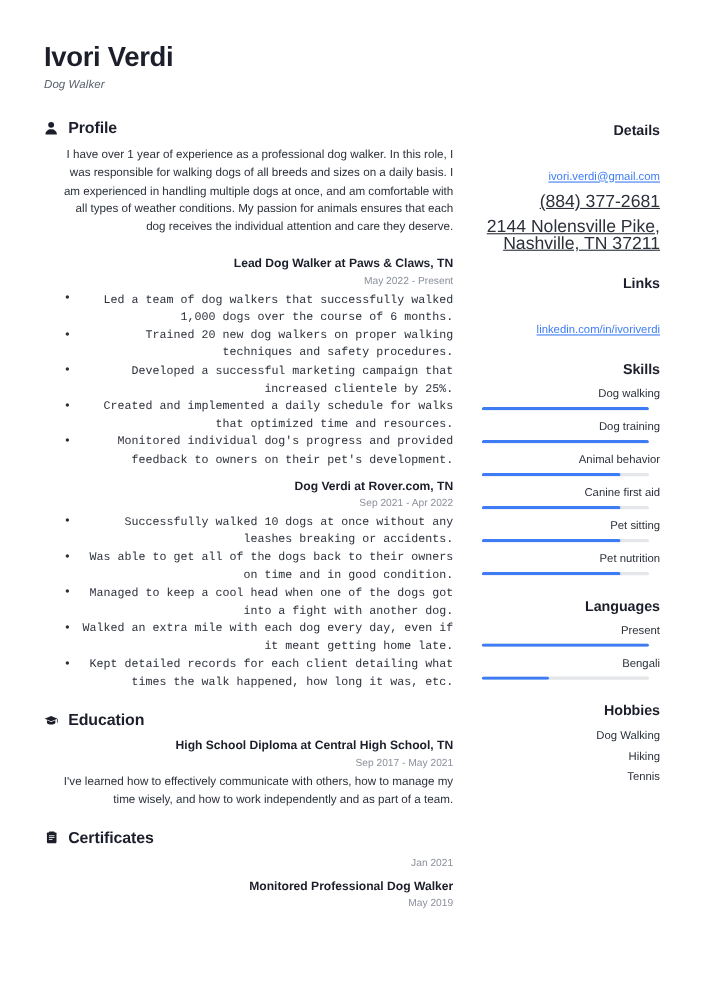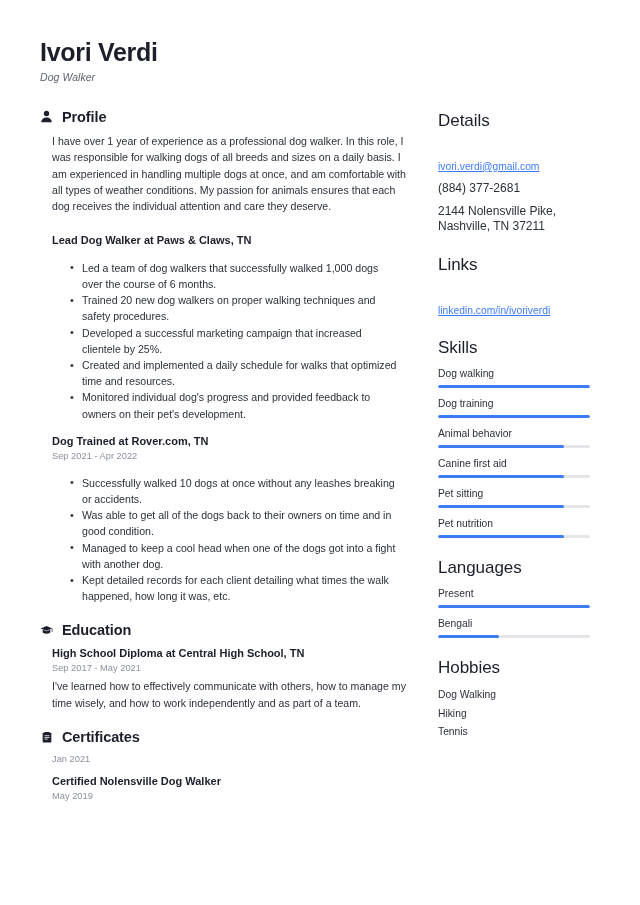--- a/index.html
+++ b/index.html
@@ -41,20 +41,21 @@
     margin-top: 4px;
     letter-spacing: 0.05px;
     font-style: italic;
   }
 
   
   .body-cols {
     display: flex;
     align-items: flex-start;
     gap: 26px;
+    text-align: right;
   }
 
   .col-main  { width: 372px; flex: none; }
   .col-side  { width: 162px; flex: none; padding-top: 2px; }
 
   
   .section { margin-bottom: 18px; }
 
   .section-head {
     display: flex;
@@ -109,22 +110,23 @@
   }
 
   .entry-desc {
     font-size: 10.6px;
     line-height: 16.4px;
     color: #2b303a;
   }
 
   ul.bullets {
     list-style: none;
-    margin: 12px;
+    margin: 0;
     padding: 0;
+    font-family: Liberation Mono, monospace;
   }
 
   ul.bullets li {
     position: relative;
     padding-left: 18px;
     font-size: 10.6px;
     line-height: 16.2px;
     color: #2b303a;
     margin-bottom: 0px;
   }
@@ -135,32 +137,33 @@
     left: 6px;
     top: -0.5px;
     font-size: 11px;
     color: #2b303a;
   }
 
   
   .side-block { margin-bottom: 20px; }
 
   .side-title {
-    font-size: 17px;
-    font-weight: 400;
+    font-size: 13px;
+    font-weight: 700;
     color: #1c1f2b;
     margin-bottom: 8px;
     letter-spacing: -0.05px;
   }
 
   .side-text {
-    font-size: 12px;
+    font-size: 16px;
     line-height: 15.5px;
     color: #2b303a;
     margin-bottom: 7px;
+    text-decoration: underline;
   }
   .side-text:last-child { margin-bottom: 0; }
 
   .side-link {
     font-size: 10.3px;
     line-height: 15.5px;
     color: #3d7cf4;
     text-decoration: underline;
     word-break: break-word;
     display: block;
@@ -228,36 +231,38 @@
         <div class="section-body">
           <div class="para">I have over 1 year of experience as a professional dog walker. In this role, I was responsible for walking dogs of all breeds and sizes on a daily basis. I am experienced in handling multiple dogs at once, and am comfortable with all types of weather conditions. My passion for animals ensures that each dog receives the individual attention and care they deserve.</div>
         </div>
       </div>
 
       <div class="section">
         <div class="section-body">
 
           <div class="entry">
             <div class="entry-title">Lead Dog Walker at Paws &amp; Claws, TN</div>
+            <div class="entry-date">May 2022 - Present</div>
             <ul class="bullets">
               <li>Led a team of dog walkers that successfully walked 1,000 dogs over the course of 6 months.</li>
               <li>Trained 20 new dog walkers on proper walking techniques and safety procedures.</li>
               <li>Developed a successful marketing campaign that increased clientele by 25%.</li>
               <li>Created and implemented a daily schedule for walks that optimized time and resources.</li>
               <li>Monitored individual dog's progress and provided feedback to owners on their pet's development.</li>
             </ul>
           </div>
 
           <div class="entry">
-            <div class="entry-title">Dog Trained at Rover.com, TN</div>
+            <div class="entry-title">Dog Verdi at Rover.com, TN</div>
             <div class="entry-date">Sep 2021 - Apr 2022</div>
             <ul class="bullets">
               <li>Successfully walked 10 dogs at once without any leashes breaking or accidents.</li>
               <li>Was able to get all of the dogs back to their owners on time and in good condition.</li>
               <li>Managed to keep a cool head when one of the dogs got into a fight with another dog.</li>
+              <li>Walked an extra mile with each dog every day, even if it meant getting home late.</li>
               <li>Kept detailed records for each client detailing what times the walk happened, how long it was, etc.</li>
             </ul>
           </div>
 
         </div>
       </div>
 
       <div class="section">
         <div class="section-head">
           <span class="section-icon">
@@ -289,21 +294,21 @@
               <rect x="4.6" y="9.6" width="4.4" height="1" fill="#ffffff"></rect>
             </svg>
           </span>
           <span class="section-title">Certificates</span>
         </div>
         <div class="section-body">
           <div class="entry">
             <div class="entry-date">Jan 2021</div>
           </div>
           <div class="entry">
-            <div class="entry-title">Certified Nolensville Dog Walker</div>
+            <div class="entry-title">Monitored Professional Dog Walker</div>
             <div class="entry-date">May 2019</div>
           </div>
         </div>
       </div>
 
     </div>
 
     <div class="col-side">
 
       <div class="side-block">

